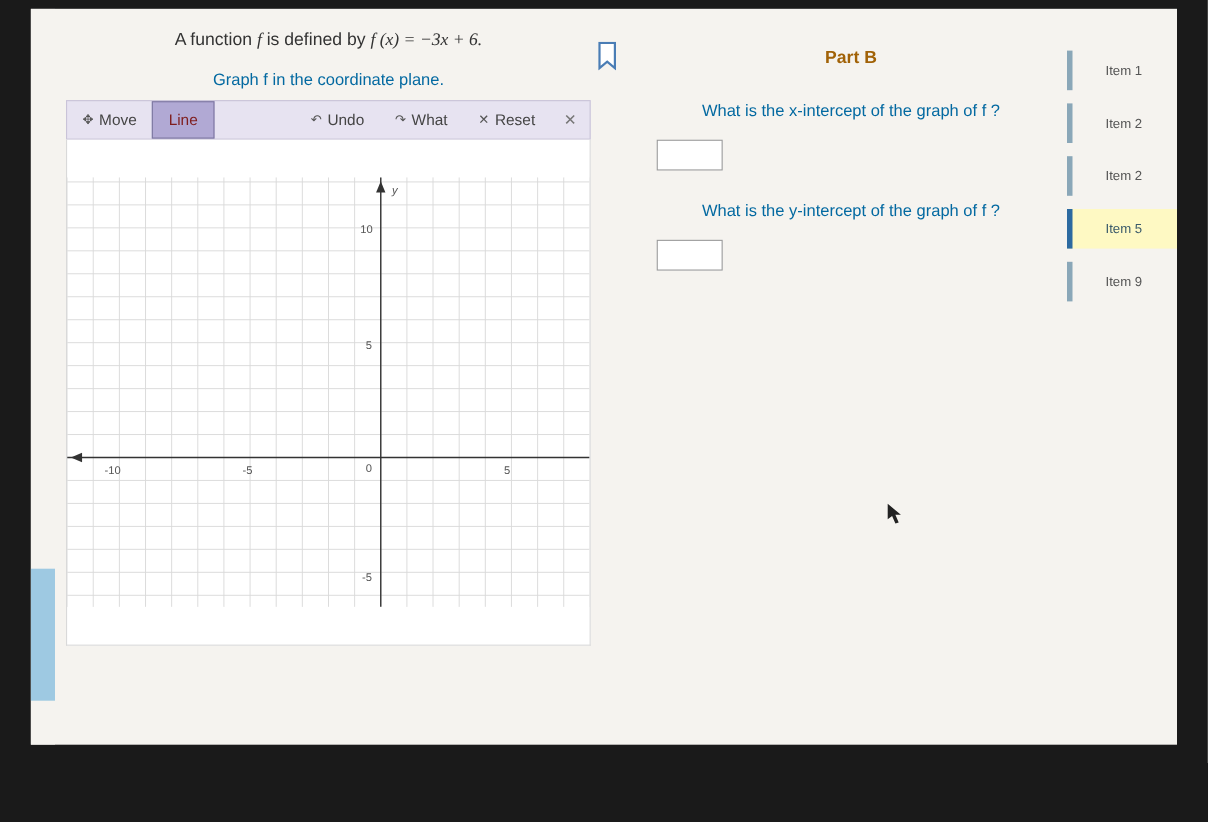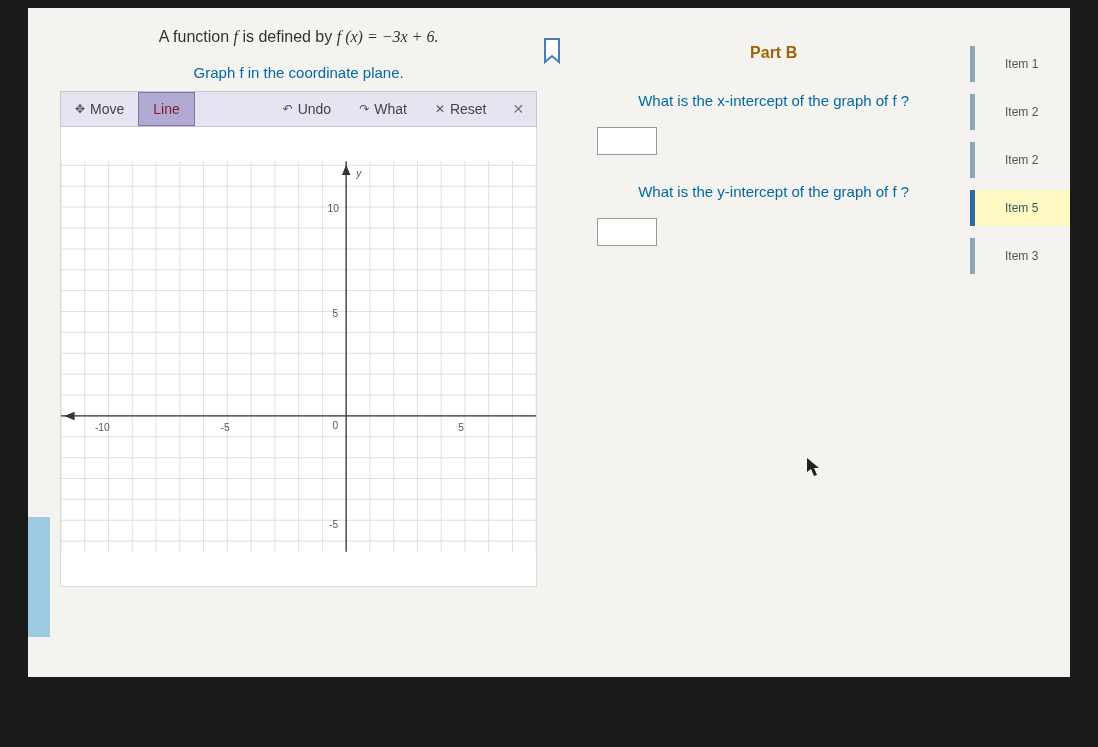--- a/index.html
+++ b/index.html
@@ -243,18 +243,18 @@
       <div class="item-tab">
           <div class="bar"></div>
           <span>Item 2</span>
         </div>
       <div class="item-tab active">
           <div class="bar"></div>
           <span>Item 5</span>
         </div>
       <div class="item-tab">
           <div class="bar"></div>
-          <span>Item 3</span>
+          <span>Item 9</span>
         </div>
     </div>
 
   </div>
 </div>
 
 </body></html>

